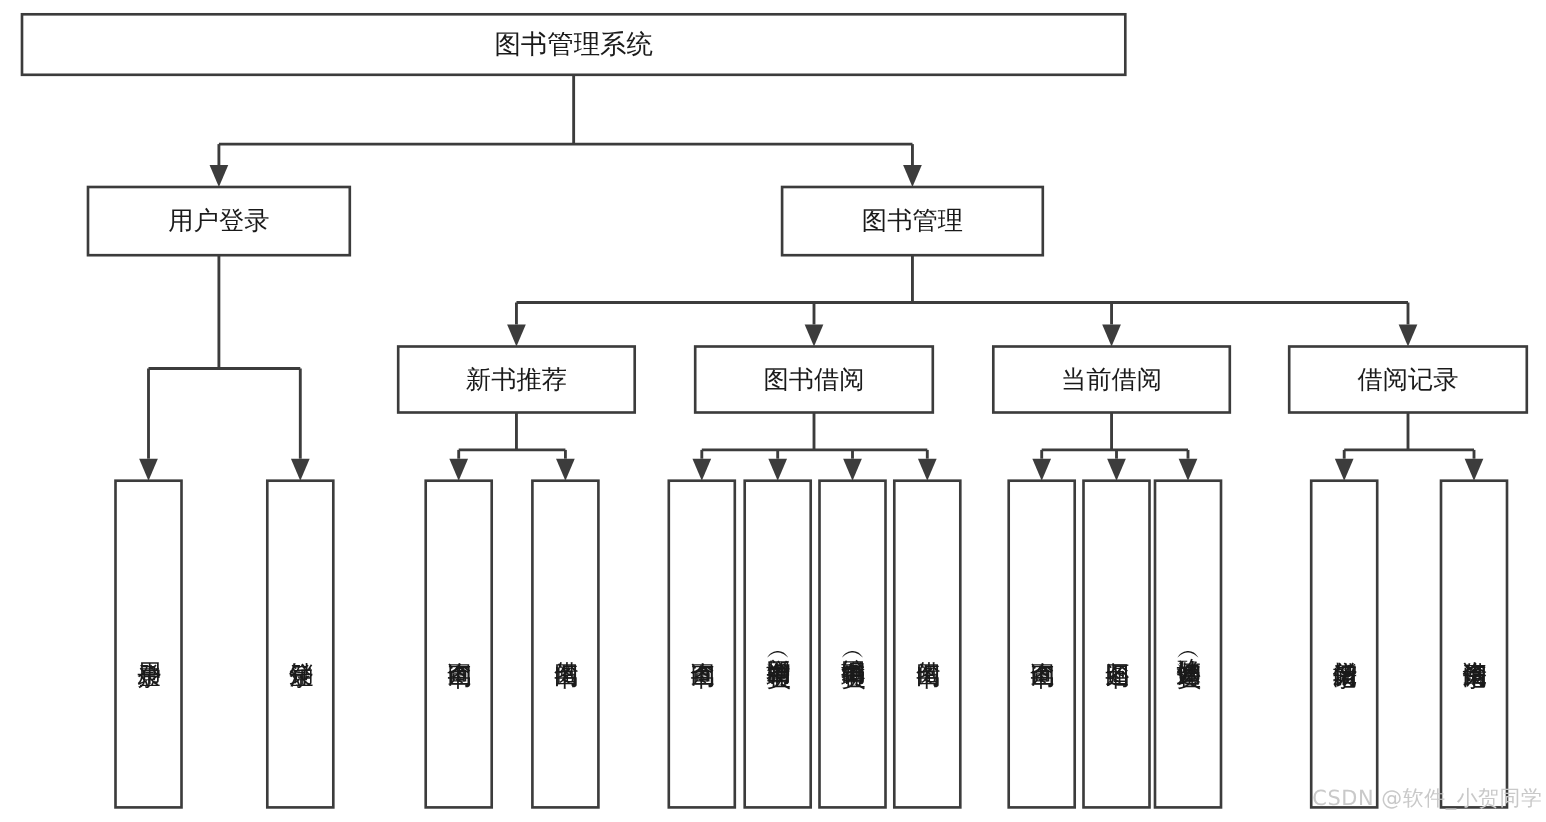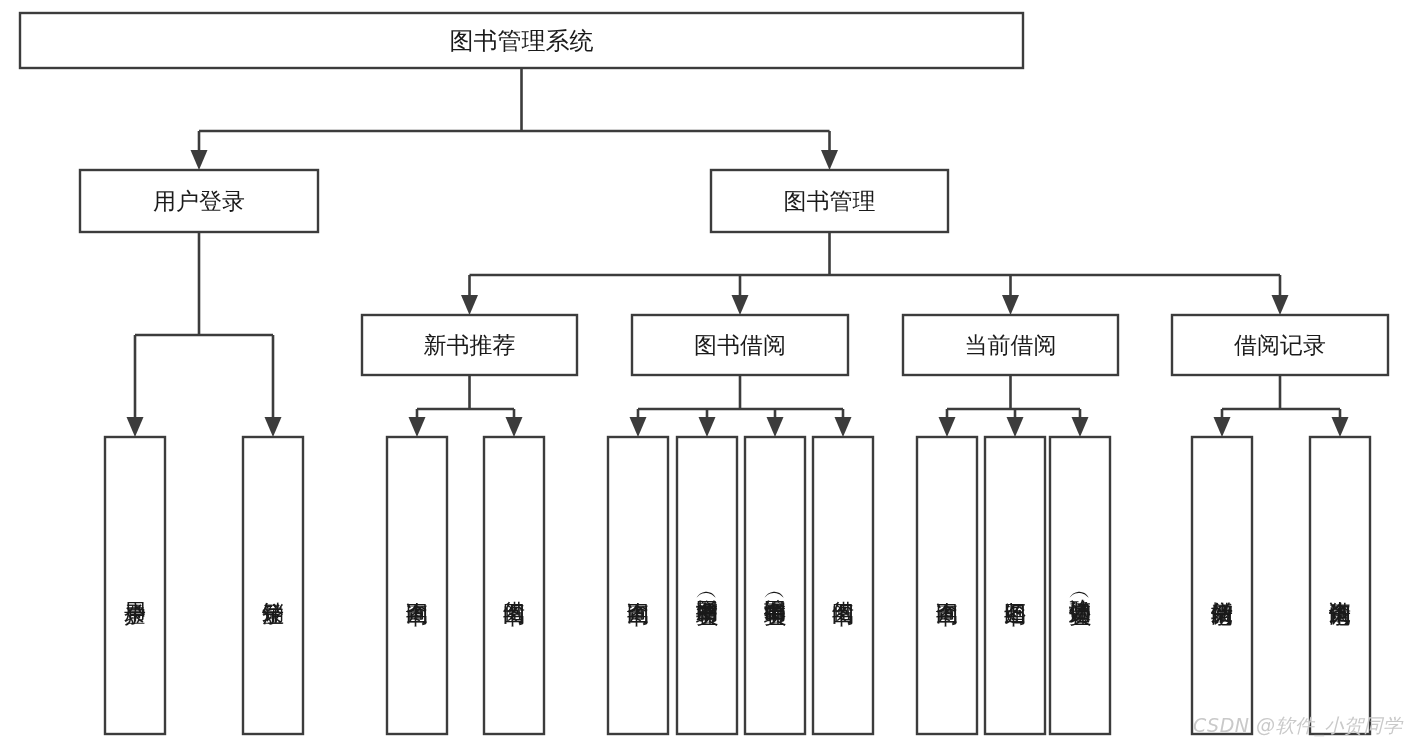--- a/index.html
+++ b/index.html
@@ -66,21 +66,20 @@
     pointer-events: none;
     white-space: nowrap;
   }
   .watermark {
     position: absolute;
     font-family: "DejaVu Sans", "Liberation Sans", sans-serif;
     font-size: 19px;
     color: #c9c9c9;
     letter-spacing: 0.5px;
     white-space: nowrap;
-    font-style: italic;
   }
 </style>
 </head>
 <body>
 
 <div id="stage">
 
   <svg id="diagram-svg" viewBox="0 0 1405 747">
     <g id="connectors-layer">
         <path d="M 521.5 68 L 521.5 131" class="connector"></path>

